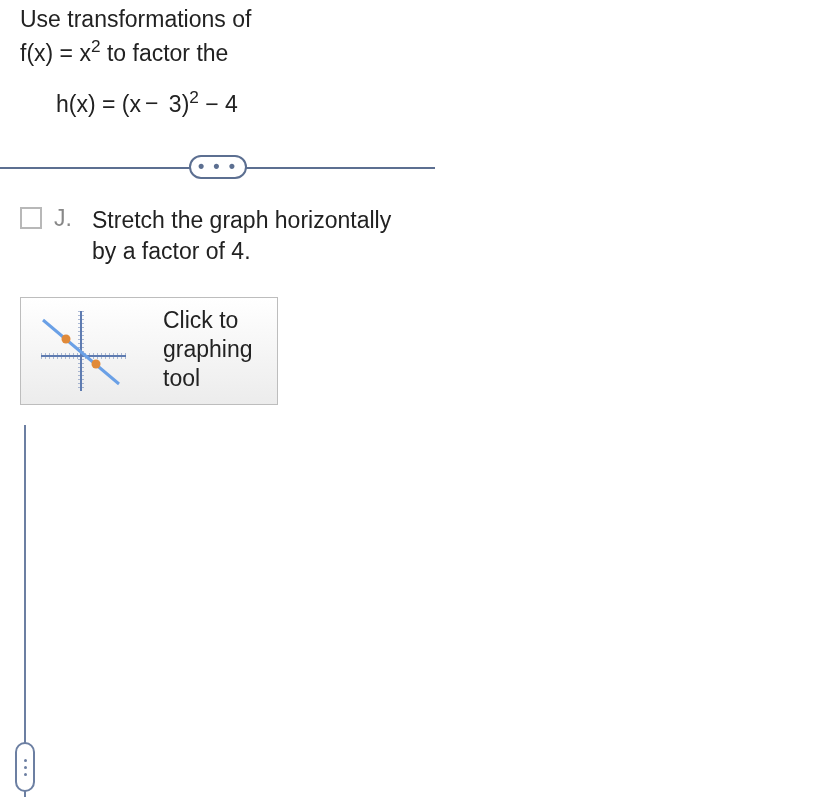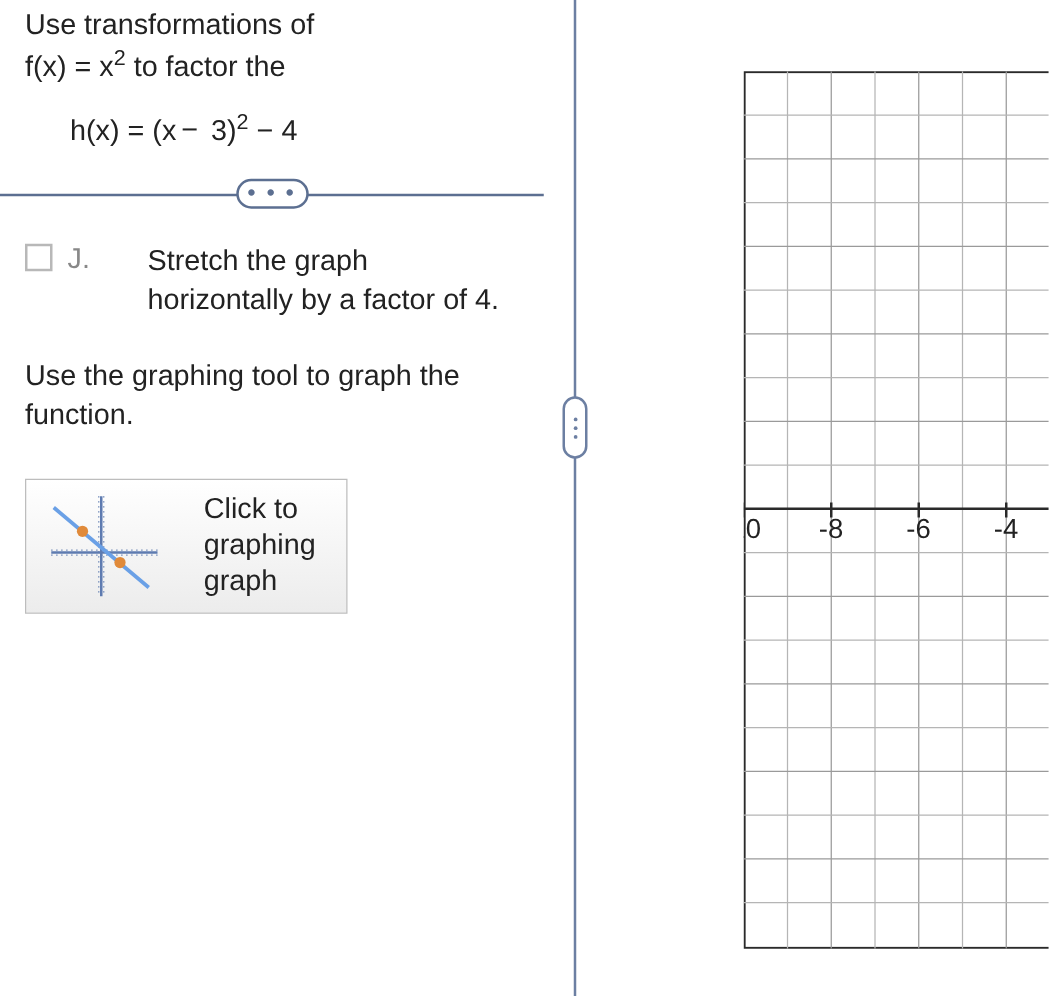--- a/index.html
+++ b/index.html
@@ -7,41 +7,41 @@
     margin: 0; padding: 0;
     width: 839px; height: 797px;
     overflow: hidden;
     font-family: Arial, Helvetica, sans-serif;
     font-size: 23px;
     color: #222;
     background: #fff;
   }
   .root {
     display: flex;
-    width: 100%; height: 100%;
+    width: 100%; height: 100%; flex-direction: column;
   }
   .left-panel {
     width: 435px;
     height: 100%;
     padding: 4px 20px 20px 20px;
     position: relative;
   }
   .divider {
     width: 50px;
     height: 100%;
     position: relative;
   }
   .right-panel {
     flex: 1;
     height: 100%;
     position: relative;
     overflow: hidden;
   }
   .problem-text { line-height: 1.35; }
-  .equation-block { margin: 16px 0 20px 36px; line-height: 1.5; }
+  .equation-block { margin: 16px 0 32px 36px; line-height: 1.5; }
   .sup { font-size: 0.75em; vertical-align: super; }
   .minus { margin: 0 4px; }
   .sep-row {
     position: relative;
     height: 28px;
     margin: 0 -20px 24px -20px;
   }
   .sep-line {
     position: absolute;
     left: 0; right: 0; top: 50%;
@@ -76,21 +76,21 @@
     background: #fff;
     margin-top: 2px;
     flex: none;
     cursor: pointer;
   }
   .option-letter {
     color: #888;
     width: 26px;
     flex: none;
   }
-  .option-text { line-height: 1.35; margin-left: 26px; }
+  .option-text { line-height: 1.35; }
   .instruction { line-height: 1.35; margin-bottom: 36px; }
   .enlarge-btn {
     display: inline-flex;
     align-items: flex-start;
     gap: 32px;
     border: 1px solid #bdbdbd;
     padding: 8px 24px 8px 10px;
     background: linear-gradient(#ffffff, #ececec);
     cursor: pointer;
   }
@@ -149,21 +149,20 @@
         <span>• • •</span>
       </div>
     </div>
 
     <div class="option-row">
       <div class="checkbox"></div>
       <div class="option-letter">J.</div>
       <div class="option-text">Stretch the graph horizontally by a factor of 4.</div>
     </div>
 
-    <div class="instruction">Use the graphing tool to graph the function.</div>
 
     <div class="enlarge-btn">
       <svg class="thumb" viewBox="0 0 100 90">
 
         <line x1="10" y1="50" x2="95" y2="50" stroke="#5e7bb0" stroke-width="2"></line>
         <line x1="50" y1="5" x2="50" y2="85" stroke="#5e7bb0" stroke-width="2"></line>
 
         <g stroke="#5e7bb0" stroke-width="1" stroke-dasharray="1 3">
           <line x1="10" y1="48" x2="95" y2="48"></line>
           <line x1="10" y1="52" x2="95" y2="52"></line>
@@ -172,21 +171,21 @@
         </g>
 
         <line x1="12" y1="14" x2="88" y2="78" stroke="#6aa0e6" stroke-width="3"></line>
 
         <circle cx="35" cy="33" r="4.5" fill="#e08a3a"></circle>
         <circle cx="65" cy="58" r="4.5" fill="#e08a3a"></circle>
       </svg>
       <div class="enlarge-label">
         <span>Click to</span><br>
         <span>graphing</span><br>
-        <span>graph</span>
+        <span>tool</span>
       </div>
     </div>
 
   </div>
 
   <div class="divider">
     <div class="v-line"></div>
     <div class="handle">
       <div class="dot"></div>
       <div class="dot"></div>

